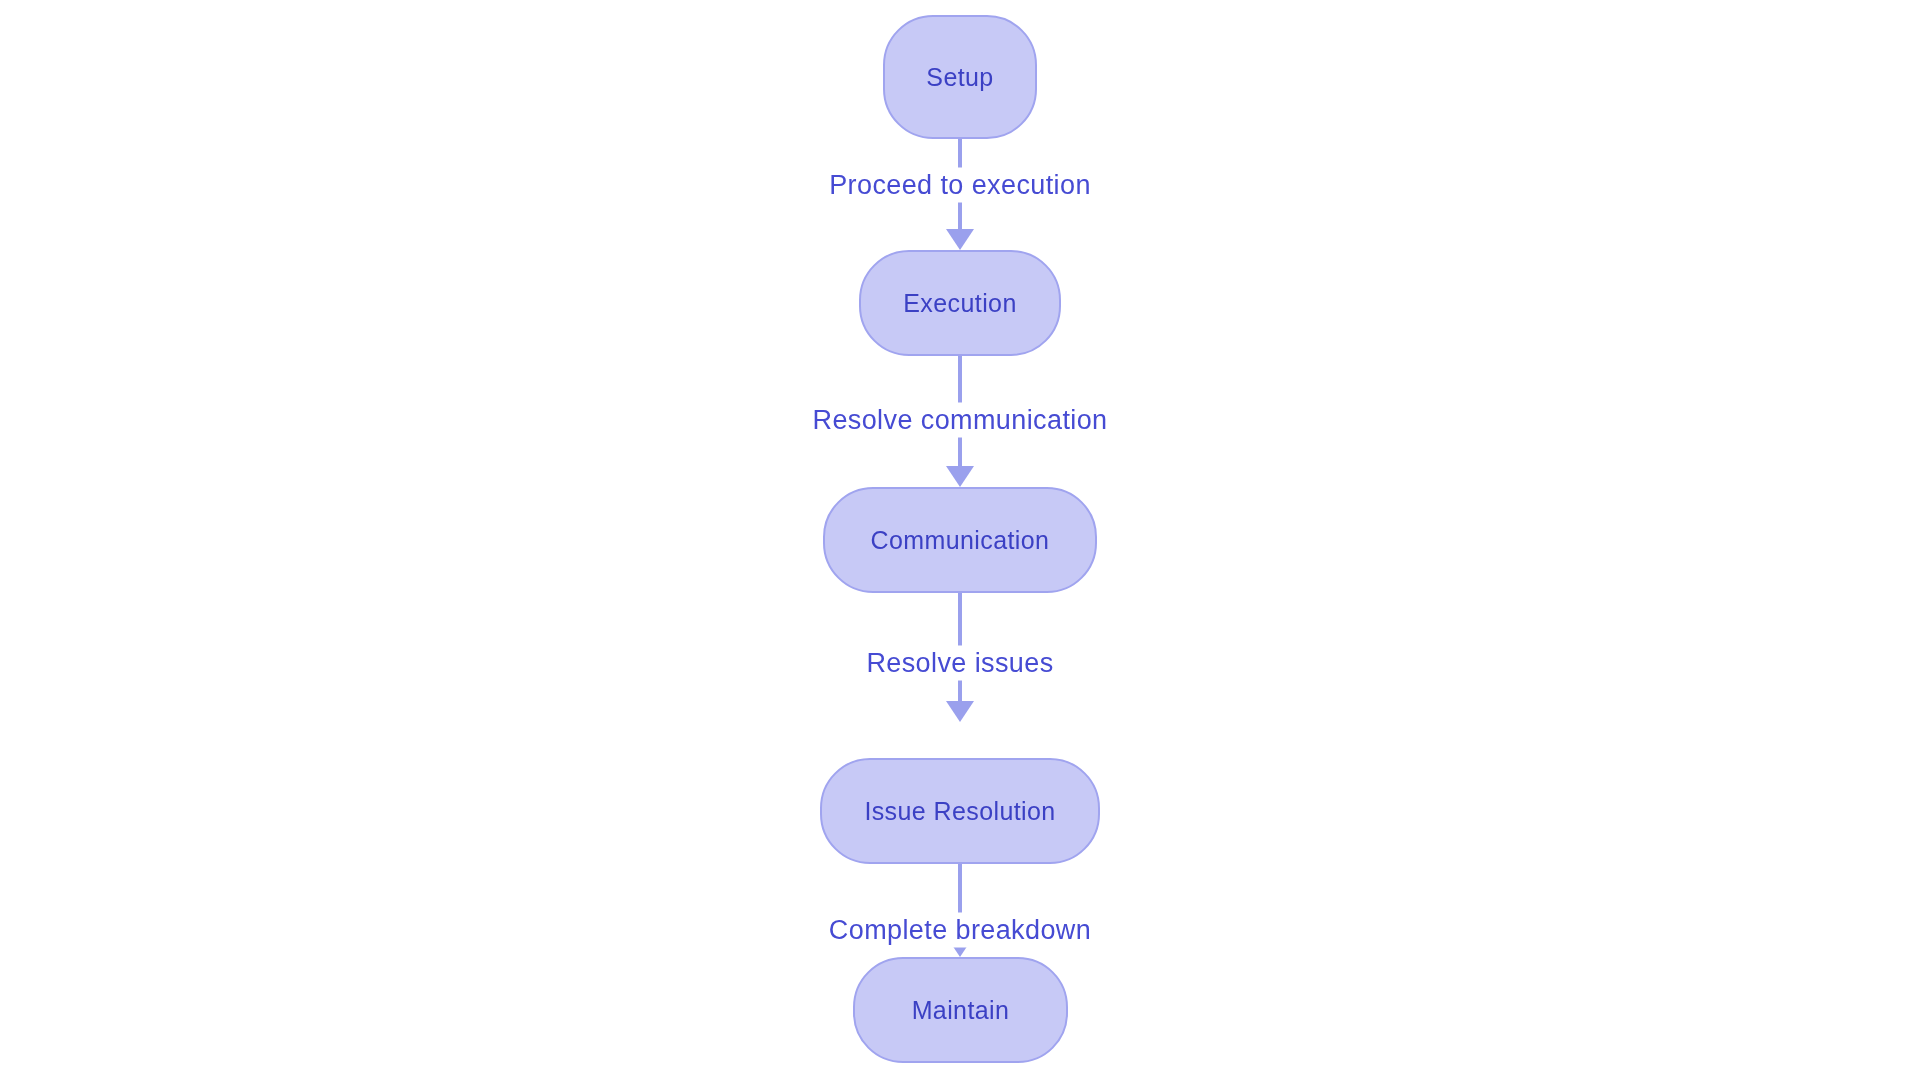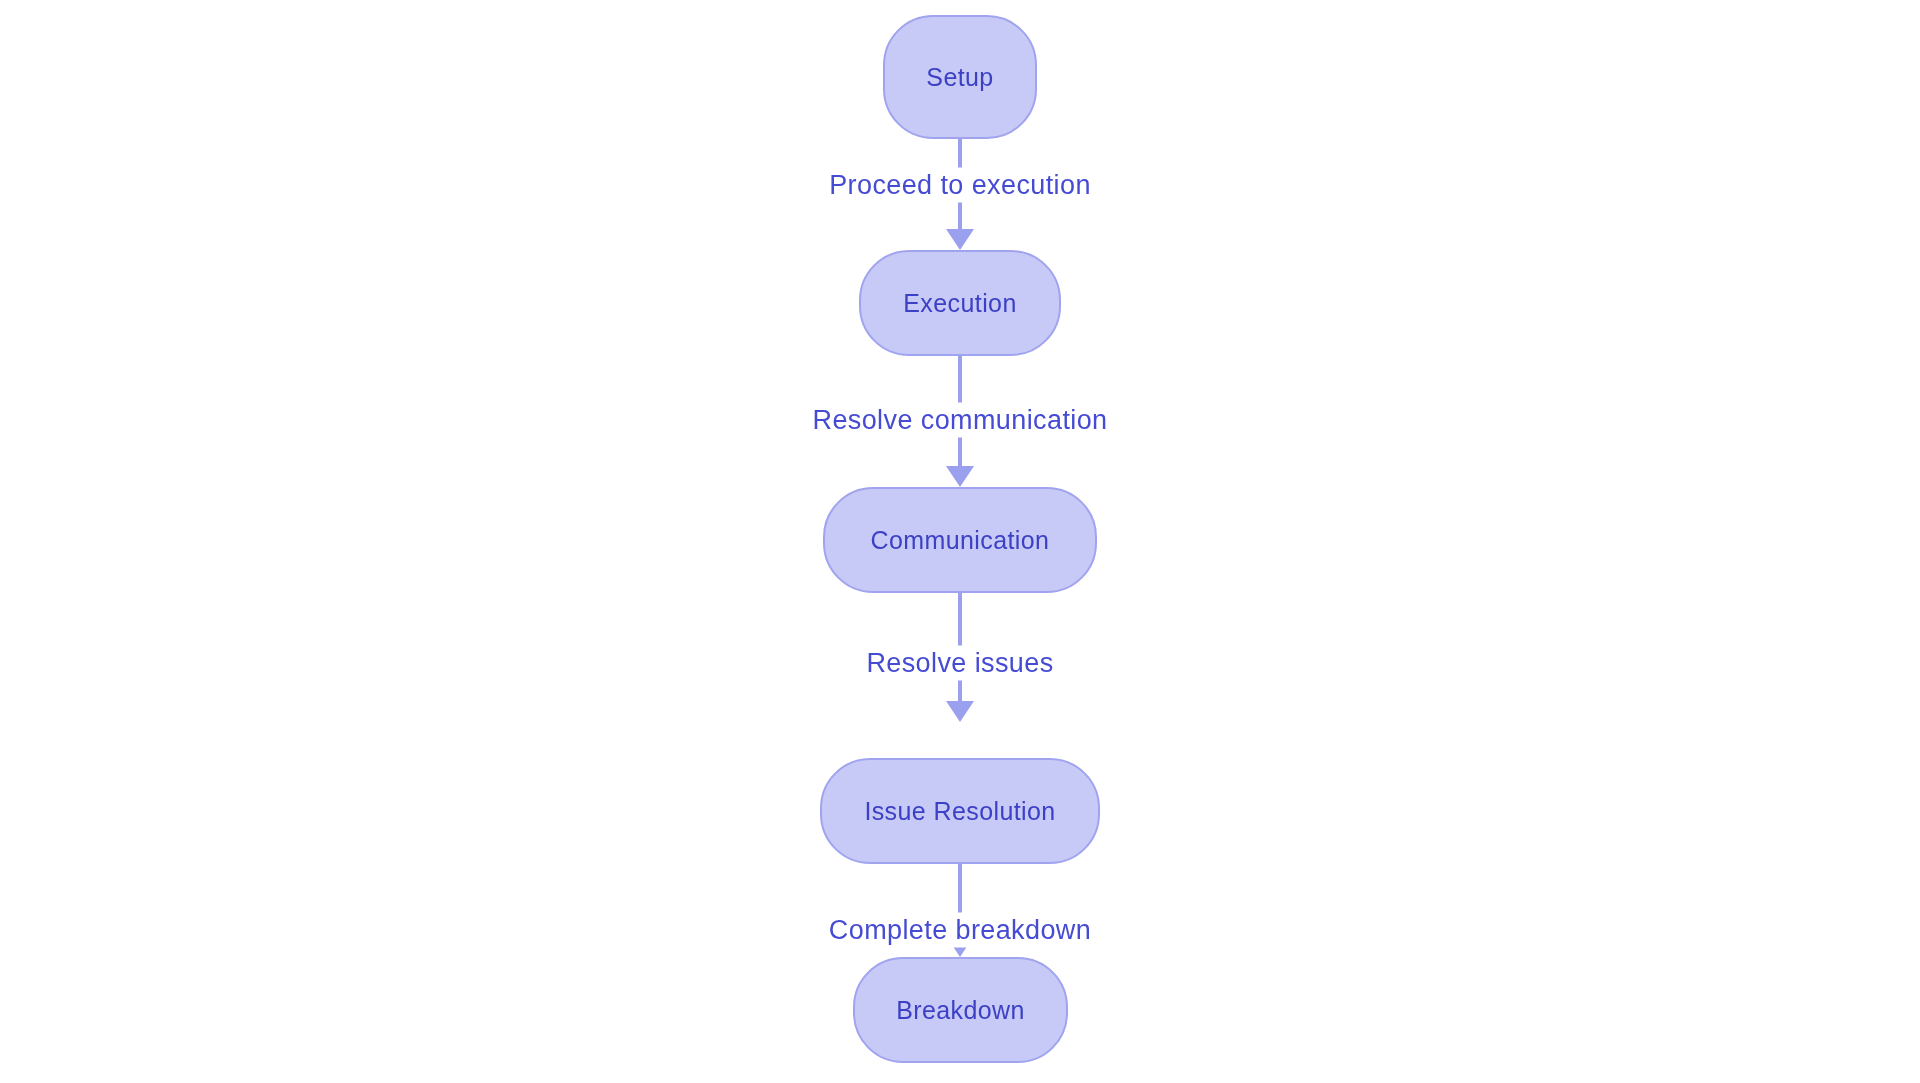--- a/index.html
+++ b/index.html
@@ -103,16 +103,16 @@
 
   <div class="node" style="left:823px; top:487px; width:274px; height:106px;">
     <span class="node-label">Communication</span>
   </div>
 
   <div class="node" style="left:820px; top:722px; width:280px; height:106px;margin-top:36px;">
     <span class="node-label">Issue Resolution</span>
   </div>
 
   <div class="node" style="left:853px; top:957px; width:215px; height:106px;">
-    <span class="node-label">Breakdown</span>
+    <span class="node-label">Maintain</span>
   </div>
 
 </div>
 
 </body></html>

